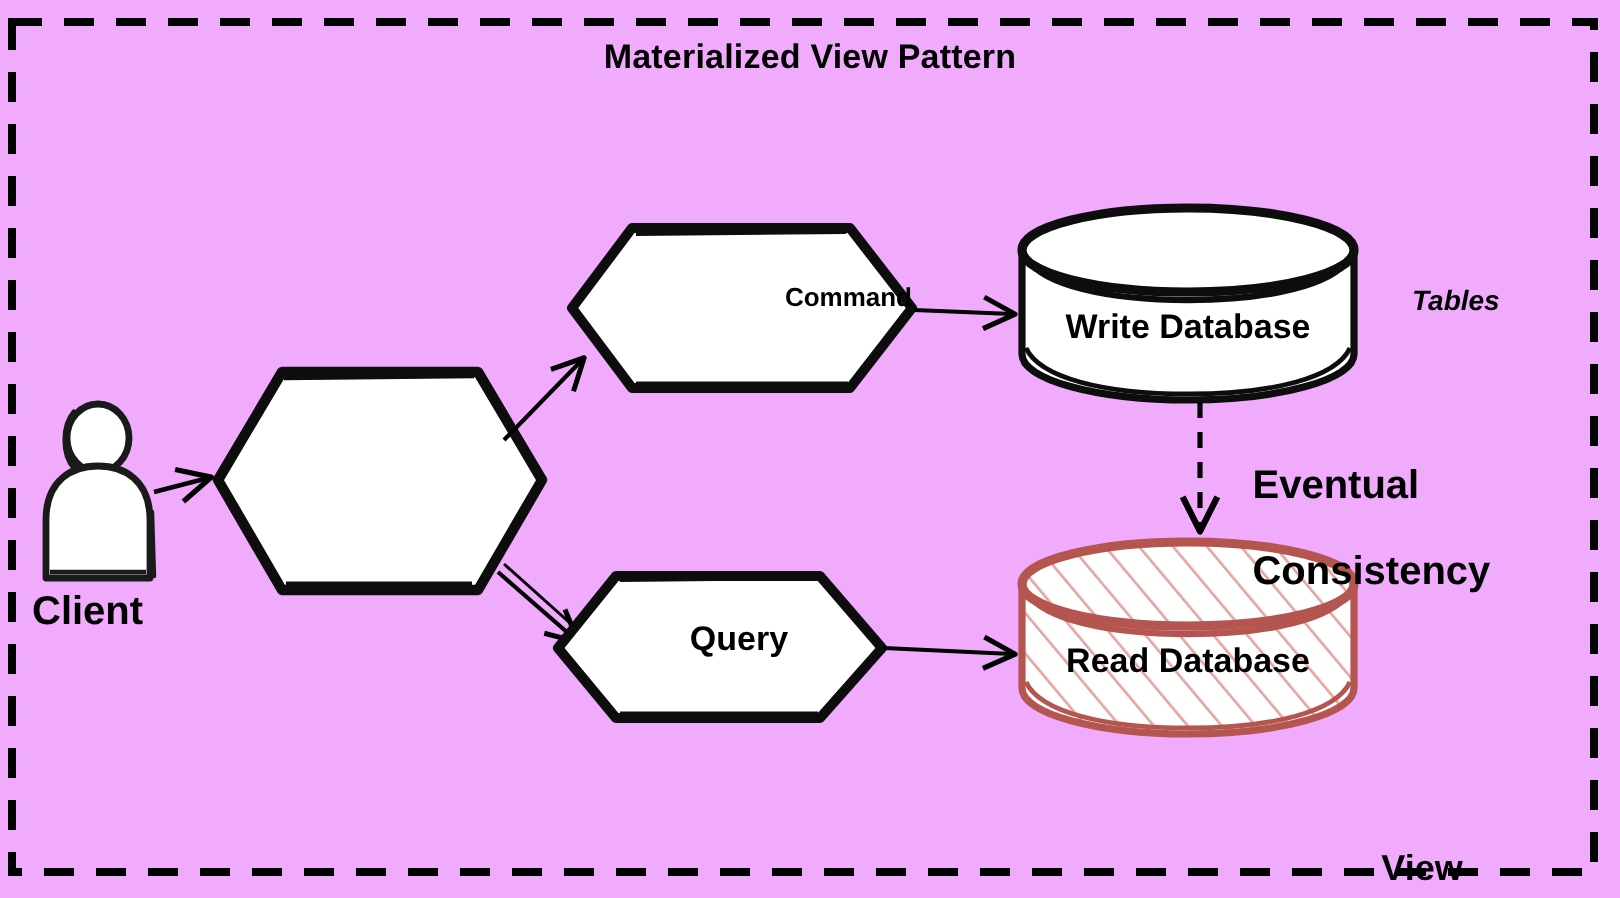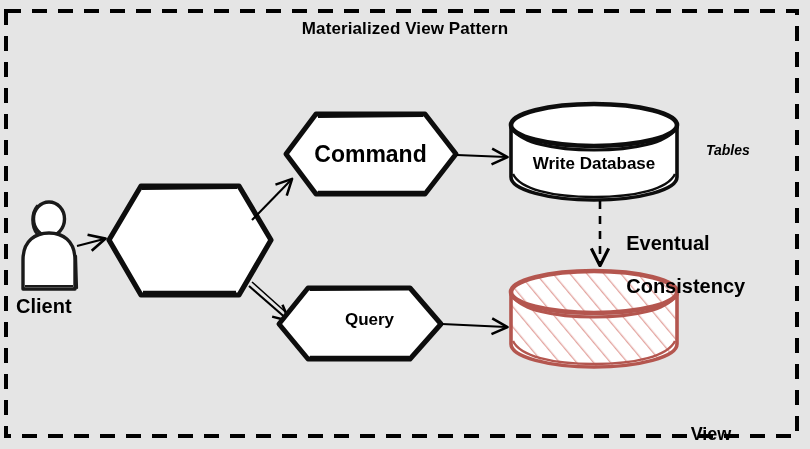--- a/index.html
+++ b/index.html
@@ -5,21 +5,21 @@
 <style>
   html, body {
     margin: 0;
     padding: 0;
     background: #ffffff;
   }
   #canvas {
     position: relative;
     width: 810px;
     height: 449px;
-    background: #e5e5e5;
+    background: #f0abfc;
     font-family: "Liberation Sans", sans-serif;
     overflow: hidden;
   }
   #diagram-svg {
     position: absolute;
     left: 0;
     top: 0;
     width: 810px;
     height: 449px;
   }
@@ -34,21 +34,21 @@
   #title-label {
     left: 0;
     top: 20px;
     width: 810px;
     text-align: center;
     font-size: 17px;
     letter-spacing: 0.1px;
   }
   #client-label   { left: 16px;  top: 296px; font-size: 20px; }
   #ui-label       { left: 108px; top: 227px; width: 163px; text-align: center; font-size: 19px; font-weight: normal; }
-  #command-label  { left: 285px; top: 142px; width: 171px; text-align: center; font-size: 23px; }
+  #command-label  { left: 285px; top: 142px; width: 171px; text-align: right; font-size: 13px; }
   #query-label    { left: 288px; top: 311px; width: 163px; text-align: center; font-size: 17px; }
   #writedb-label  { left: 508px; top: 155px; width: 172px; text-align: center; font-size: 17px; }
   #readdb-label   { left: 508px; top: 322px; width: 172px; text-align: center; font-size: 17px; }
   #tables-label   { left: 706px; top: 143px; font-size: 14px; font-weight: bold; font-style: italic; }
   #eventual-label { left: 604px; top: 211px; width: 140px; text-align: left; font-size: 20px; }
   #matview-label  { left: 620px; top: 367px; width: 162px; text-align: center; font-size: 18px; }
 </style>
 </head>
 <body>
 
@@ -157,20 +157,21 @@
 
   <div class="lbl" id="client-label">Client</div>
 
 
   <div class="lbl" id="command-label">Command</div>
 
   <div class="lbl" id="query-label">Query</div>
 
   <div class="lbl" id="writedb-label">Write Database</div>
 
+  <div class="lbl" id="readdb-label">Read Database</div>
 
   <div class="lbl" id="tables-label">Tables</div>
 
   <div class="lbl" id="eventual-label">
     <span>Eventual</span><br>
     <span>Consistency</span>
   </div>
 
   <div class="lbl" id="matview-label">
     <br>

